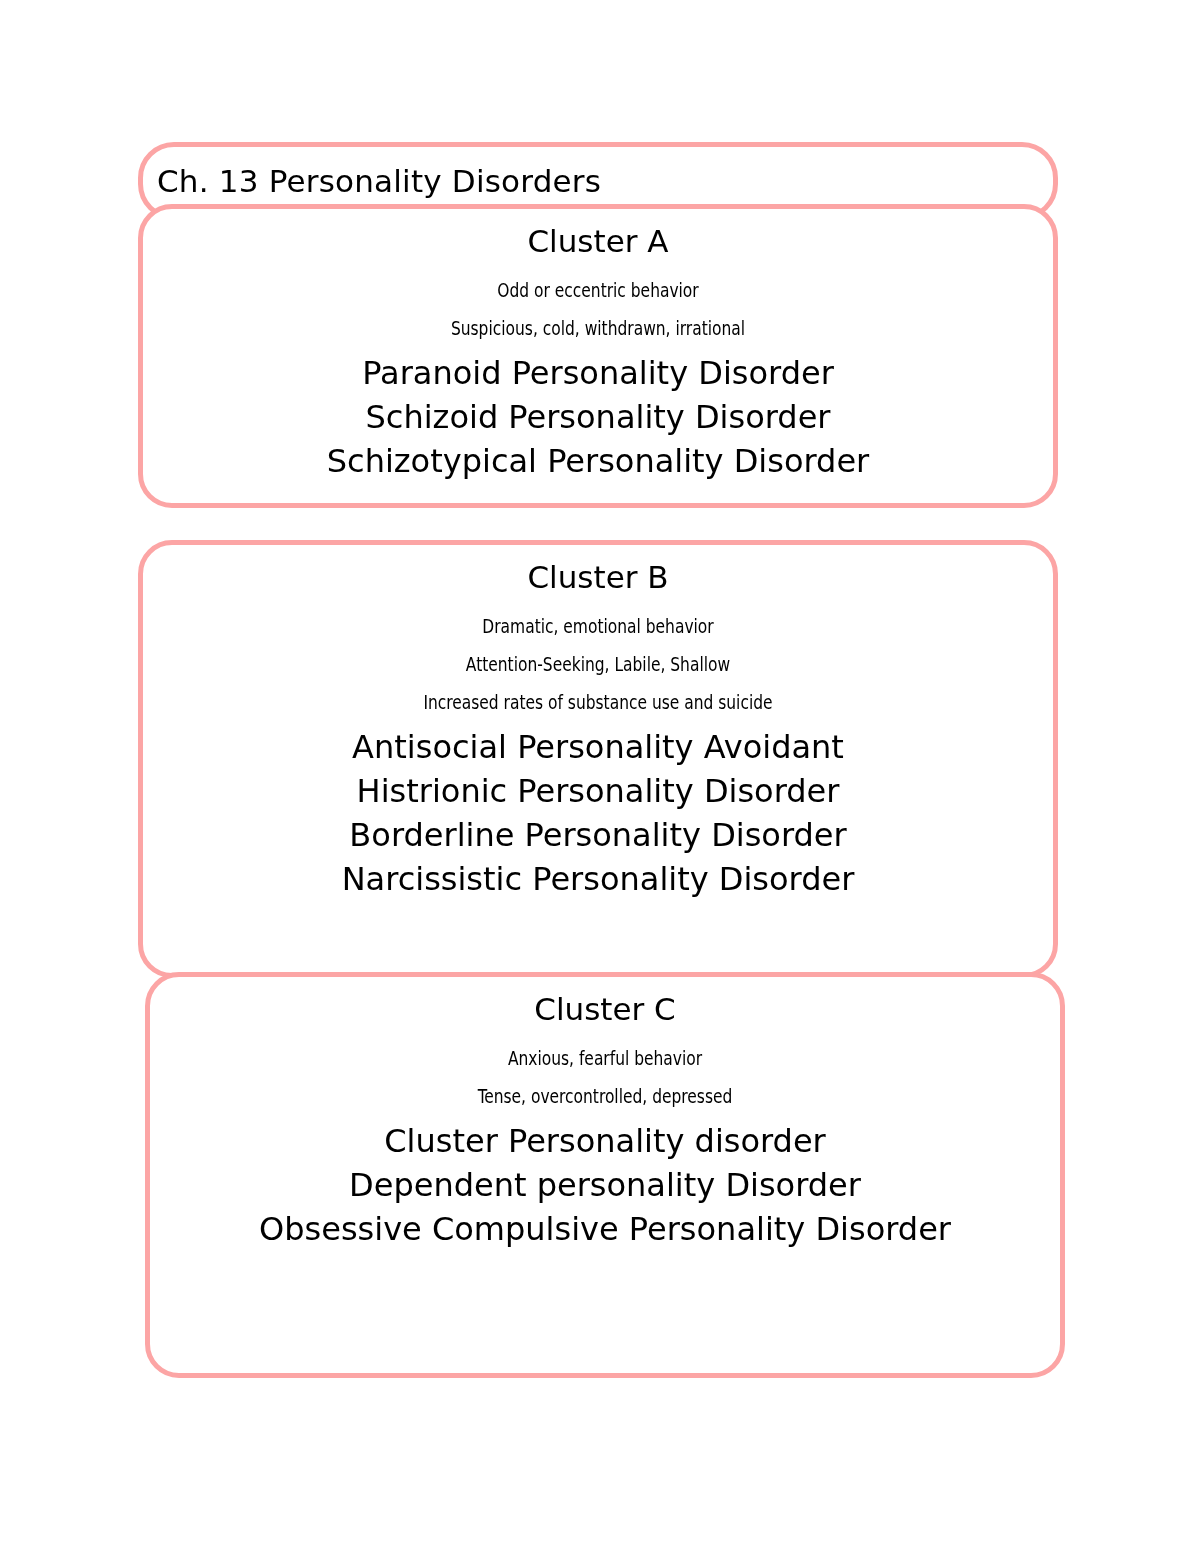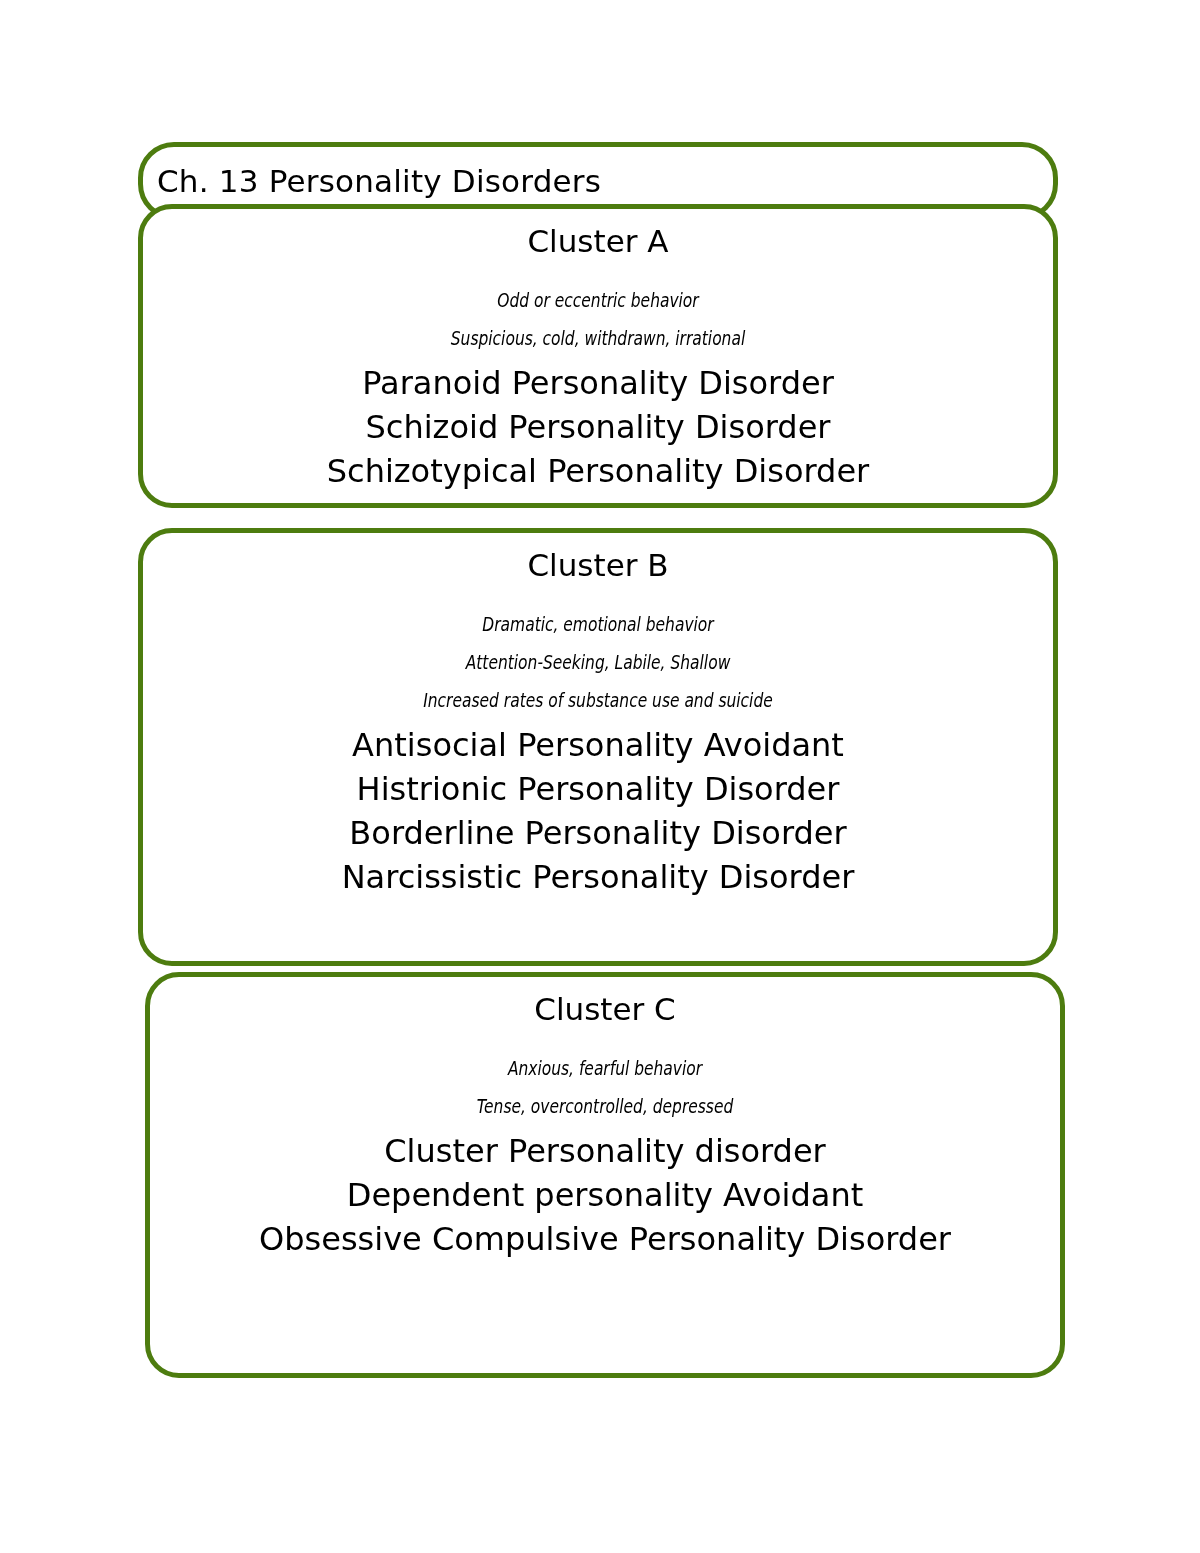--- a/index.html
+++ b/index.html
@@ -22,21 +22,21 @@
     top: 0;
     width: 1200px;
     height: 1553px;
   }
 
   
   .rbox {
     position: absolute;
     box-sizing: border-box;
     background: #ffffff;
-    border: 5px solid #4d7c0f;
+    border: 5px solid #fca5a5;
     border-radius: 34px;
   }
 
   
   #title-box {
     left: 138px;
     top: 142px;
     width: 920px;
     height: 78px;
     border-radius: 36px;
@@ -54,21 +54,21 @@
 
   
   #cluster-a-box {
     left: 138px;
     top: 204px;
     width: 920px;
     height: 304px;
   }
   #cluster-b-box {
     left: 138px;
-    top: 528px;
+    top: 540px;
     width: 920px;
     height: 438px;
   }
   #cluster-c-box {
     left: 145px;
     top: 972px;
     width: 920px;
     height: 406px;
   }
 
@@ -103,21 +103,21 @@
 
   .disorder-item {
     font-family: "DejaVu Sans", sans-serif;
     font-size: 32px;
     line-height: 44px;
     margin: 0;
     padding: 0;
     white-space: nowrap;
   }
 
-  .desc-block { margin-top: 18px; font-style: italic; }
+  .desc-block { margin-top: 8px; }
   .list-block { margin-top: 4px; }
 </style>
 </head>
 <body>
 
 <div class="page">
 
   <div class="rbox" id="title-box">
     <span class="title-text">Ch. 13 Personality Disorders</span>
   </div>
@@ -156,19 +156,19 @@
 
   <div class="rbox" id="cluster-c-box">
     <div class="cluster-inner">
       <div class="cluster-heading">Cluster C</div>
       <div class="desc-block">
         <div class="cluster-desc">Anxious, fearful behavior</div>
         <div class="cluster-desc">Tense, overcontrolled, depressed</div>
       </div>
       <div class="list-block">
         <div class="disorder-item">Cluster Personality disorder</div>
-        <div class="disorder-item">Dependent personality Avoidant</div>
+        <div class="disorder-item">Dependent personality Disorder</div>
         <div class="disorder-item">Obsessive Compulsive Personality Disorder</div>
       </div>
     </div>
   </div>
 
 </div>
 
 </body></html>

